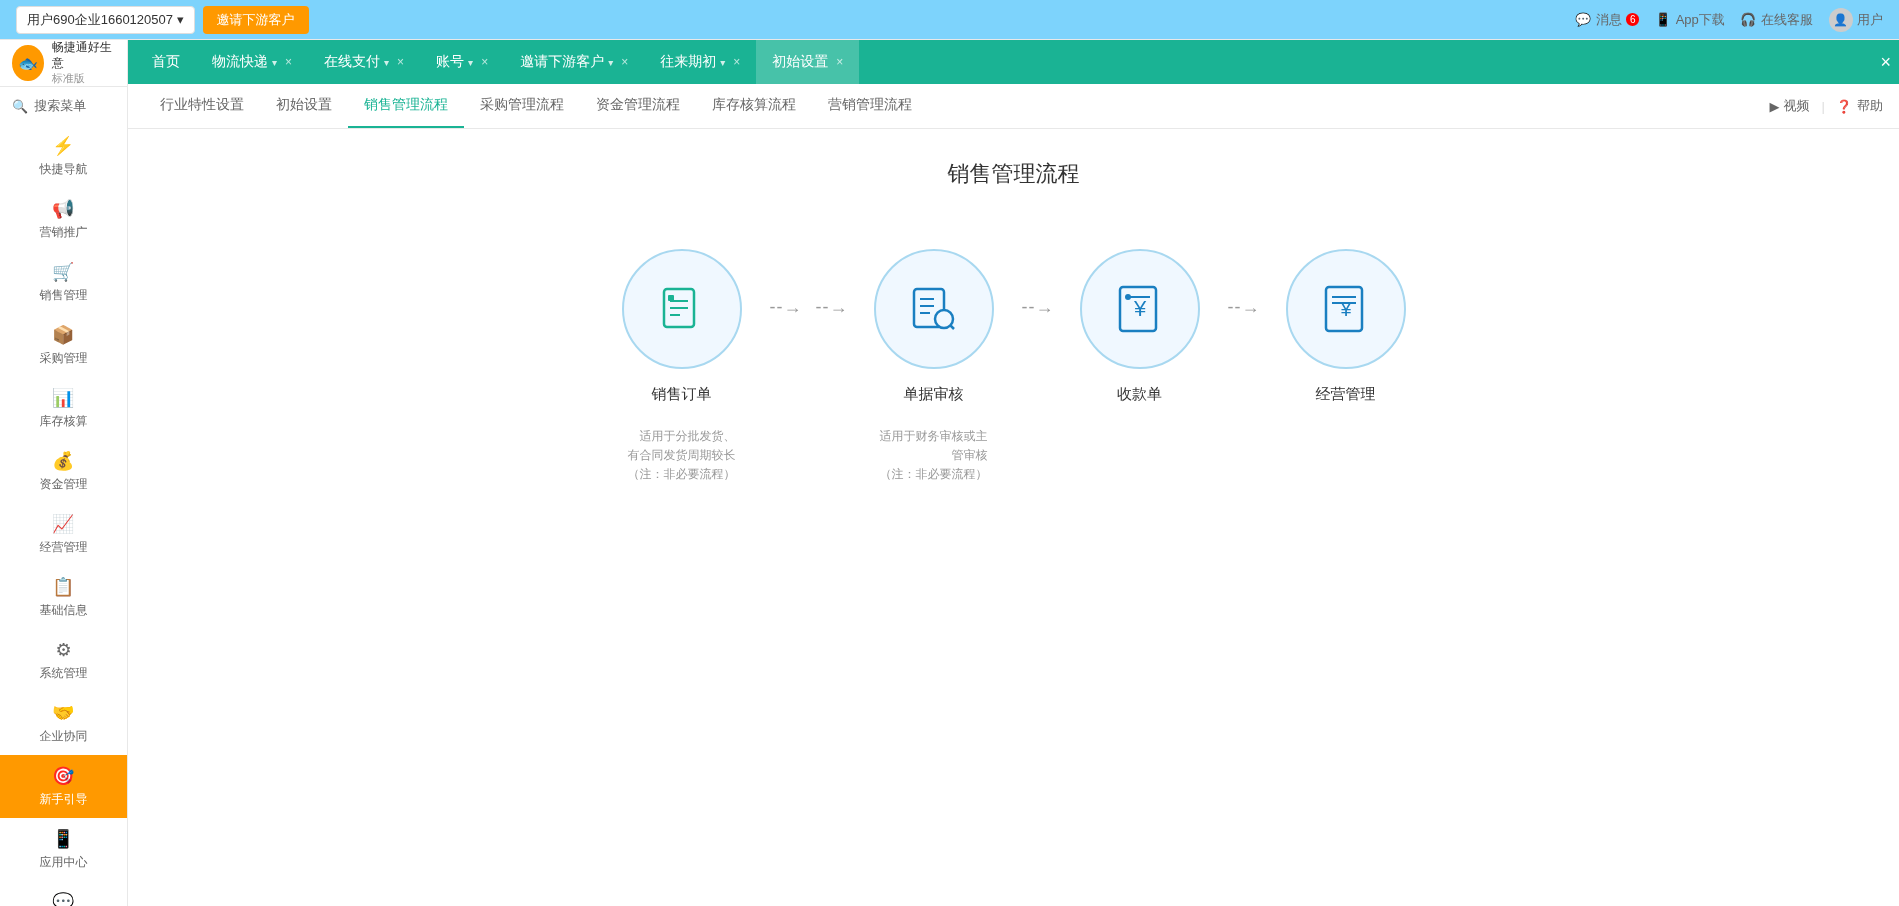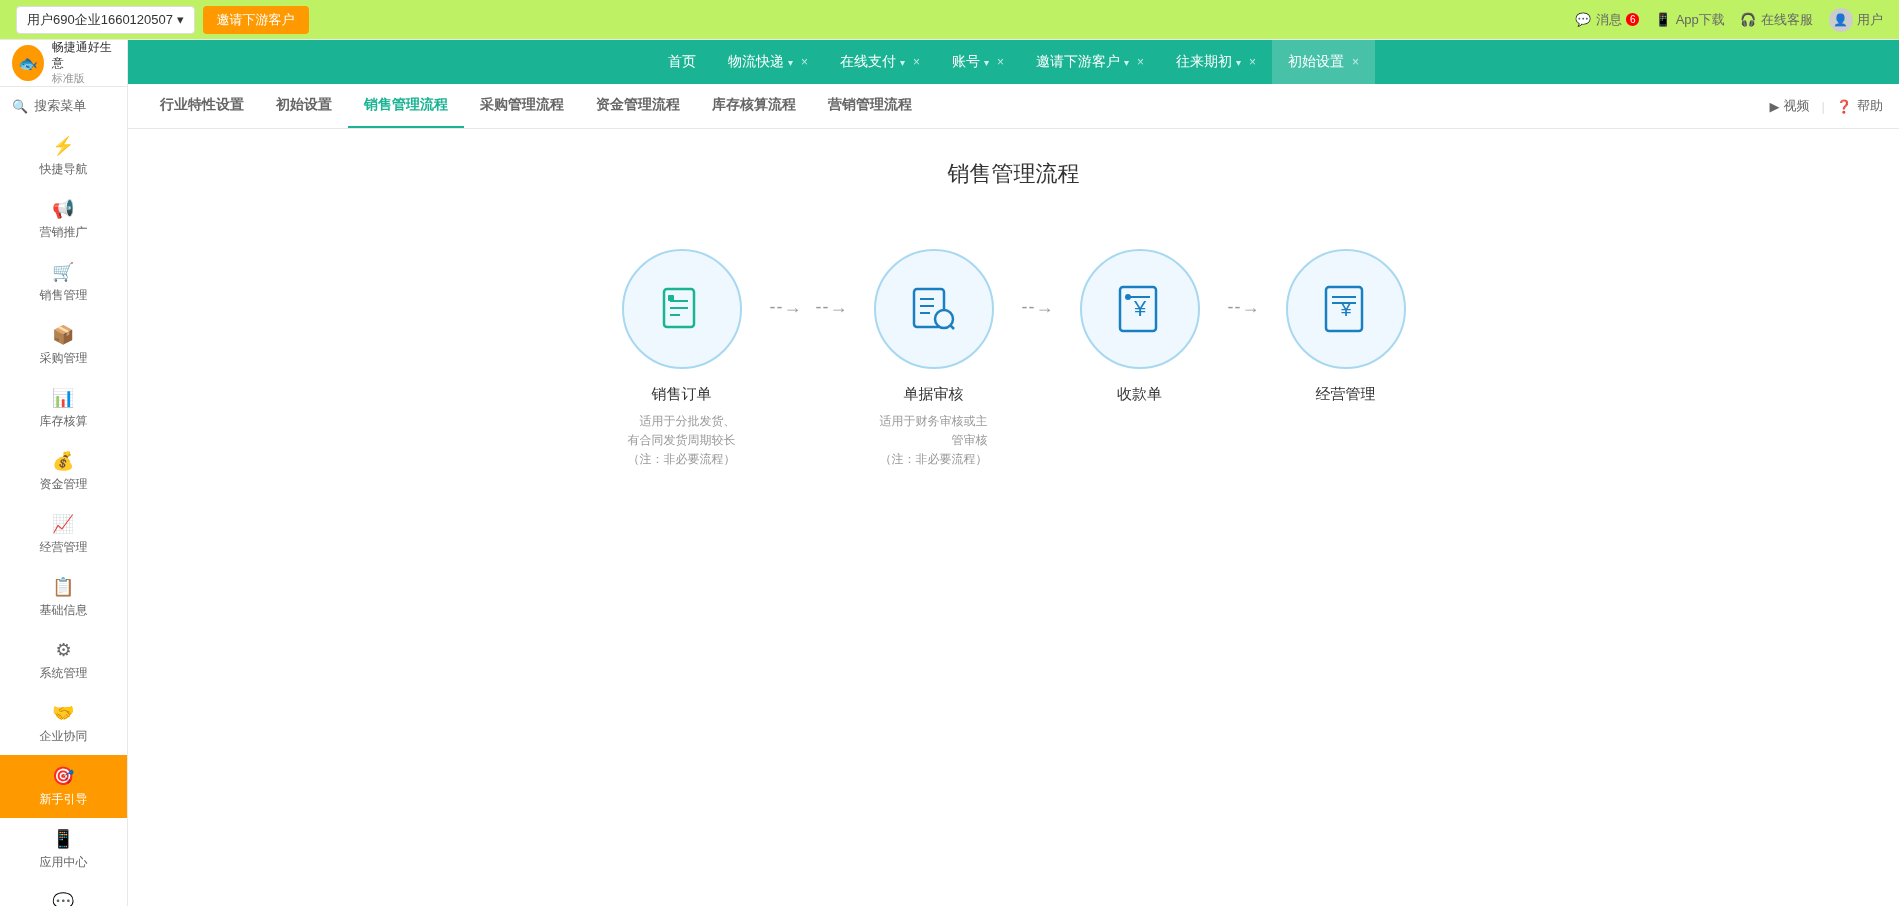--- a/index.html
+++ b/index.html
@@ -1,20 +1,20 @@
 <!DOCTYPE html>
 <html><head>
   <meta charset="utf-8">
   <style>
     * { margin: 0; padding: 0; box-sizing: border-box; }
     body { font-family: 'Microsoft YaHei', Arial, sans-serif; font-size: 14px; background: #f5f5f5; overflow: hidden; }
 
     
     .app-wrapper { display: flex; flex-direction: column; height: 906px; width: 1899px; }
-    .top-bar { height: 40px; background: #bef264; display: flex; align-items: center; padding: 0 16px; border-bottom: 1px solid #e8e8e8; justify-content: space-between; flex-shrink: 0; }
+    .top-bar { height: 40px; background: #7dd3fc; display: flex; align-items: center; padding: 0 16px; border-bottom: 1px solid #e8e8e8; justify-content: space-between; flex-shrink: 0; }
     .top-bar-left { display: flex; align-items: center; gap: 8px; }
     .user-selector { display: flex; align-items: center; gap: 4px; border: 1px solid #ddd; border-radius: 4px; padding: 4px 10px; background: #fff; cursor: pointer; font-size: 13px; color: #333; }
     .top-bar-btn { background: #f90; color: #fff; border: none; border-radius: 4px; padding: 5px 14px; cursor: pointer; font-size: 13px; }
     .top-bar-right { display: flex; align-items: center; gap: 16px; color: #666; font-size: 13px; }
     .top-bar-right-item { display: flex; align-items: center; gap: 4px; cursor: pointer; }
     .badge { background: #f00; color: #fff; border-radius: 50%; font-size: 10px; padding: 1px 4px; }
 
     
     .main-container { display: flex; flex: 1; overflow: hidden; }
 
@@ -26,44 +26,44 @@
     .sidebar-logo-sub { color: #999; font-size: 11px; }
     .sidebar-search { display: flex; align-items: center; gap: 6px; padding: 10px 12px; color: #666; cursor: pointer; font-size: 13px; }
     .sidebar-item { display: flex; flex-direction: column; align-items: center; padding: 10px 0; cursor: pointer; color: #666; font-size: 12px; gap: 4px; position: relative; }
     .sidebar-item.active { background: #f90; color: #fff; }
     .sidebar-item .item-icon { font-size: 18px; }
 
     
     .content-area { flex: 1; display: flex; flex-direction: column; overflow: hidden; }
 
     
-    .nav-tabs { height: 44px; background: #1ab394; display: flex; align-items: center; padding: 0 8px; flex-shrink: 0; flex-direction: column; }
+    .nav-tabs { height: 44px; background: #1ab394; display: flex; align-items: center; padding: 0 8px; flex-shrink: 0; }
     .nav-tab { padding: 0 16px; height: 44px; display: flex; align-items: center; color: #fff; cursor: pointer; font-size: 14px; gap: 4px; white-space: nowrap; }
     .nav-tab.active { background: rgba(255,255,255,0.2); }
     .nav-tab .close-btn { font-size: 12px; opacity: 0.7; margin-left: 4px; }
     .nav-tab-arrow { font-size: 10px; opacity: 0.8; }
     .nav-close-all { margin-left: auto; color: #fff; font-size: 18px; cursor: pointer; }
 
     
     .sub-tabs { background: #fff; border-bottom: 1px solid #e8e8e8; display: flex; align-items: center; padding: 0 16px; flex-shrink: 0; }
-    .sub-tab { padding: 12px 16px; cursor: pointer; color: #666; font-size: 14px; border-bottom: 2px solid transparent; white-space: nowrap; font-weight: bold; }
+    .sub-tab { padding: 12px 16px; cursor: pointer; color: #666; font-size: 14px; border-bottom: 2px solid transparent; white-space: nowrap; }
     .sub-tab.active { color: #1ab394; border-bottom-color: #1ab394; }
     .sub-tab-right { margin-left: auto; display: flex; align-items: center; gap: 12px; color: #666; font-size: 13px; }
     .sub-tab-right-item { display: flex; align-items: center; gap: 4px; cursor: pointer; }
 
     
     .page-content { flex: 1; background: #fff; overflow: auto; padding: 30px 20px; }
     .page-title { text-align: center; font-size: 22px; color: #333; margin-bottom: 60px; font-weight: normal; }
 
     
     .flow-chart { display: flex; align-items: flex-start; justify-content: center; gap: 0; padding: 0 40px; }
     .flow-item { display: flex; flex-direction: column; align-items: center; min-width: 160px; }
     .flow-circle { width: 120px; height: 120px; border-radius: 50%; border: 2px solid #a8d8f0; background: #f0f8ff; display: flex; align-items: center; justify-content: center; margin-bottom: 16px; }
     .flow-circle svg { width: 56px; height: 56px; }
-    .flow-label { font-size: 15px; color: #333; margin-bottom: 8px; font-weight: 500; }
+    .flow-label { font-size: 15px; color: #333; margin-bottom: 23px; font-weight: 500; }
     .flow-desc { font-size: 12px; color: #999; text-align: right; line-height: 1.6; }
     .flow-arrow { display: flex; align-items: center; margin-top: 48px; padding: 0 8px; color: #999; font-size: 18px; letter-spacing: -2px; }
   </style>
 </head>
 <body>
 
 <div class="app-wrapper">
 
   <div class="top-bar">
     <div class="top-bar-left">

